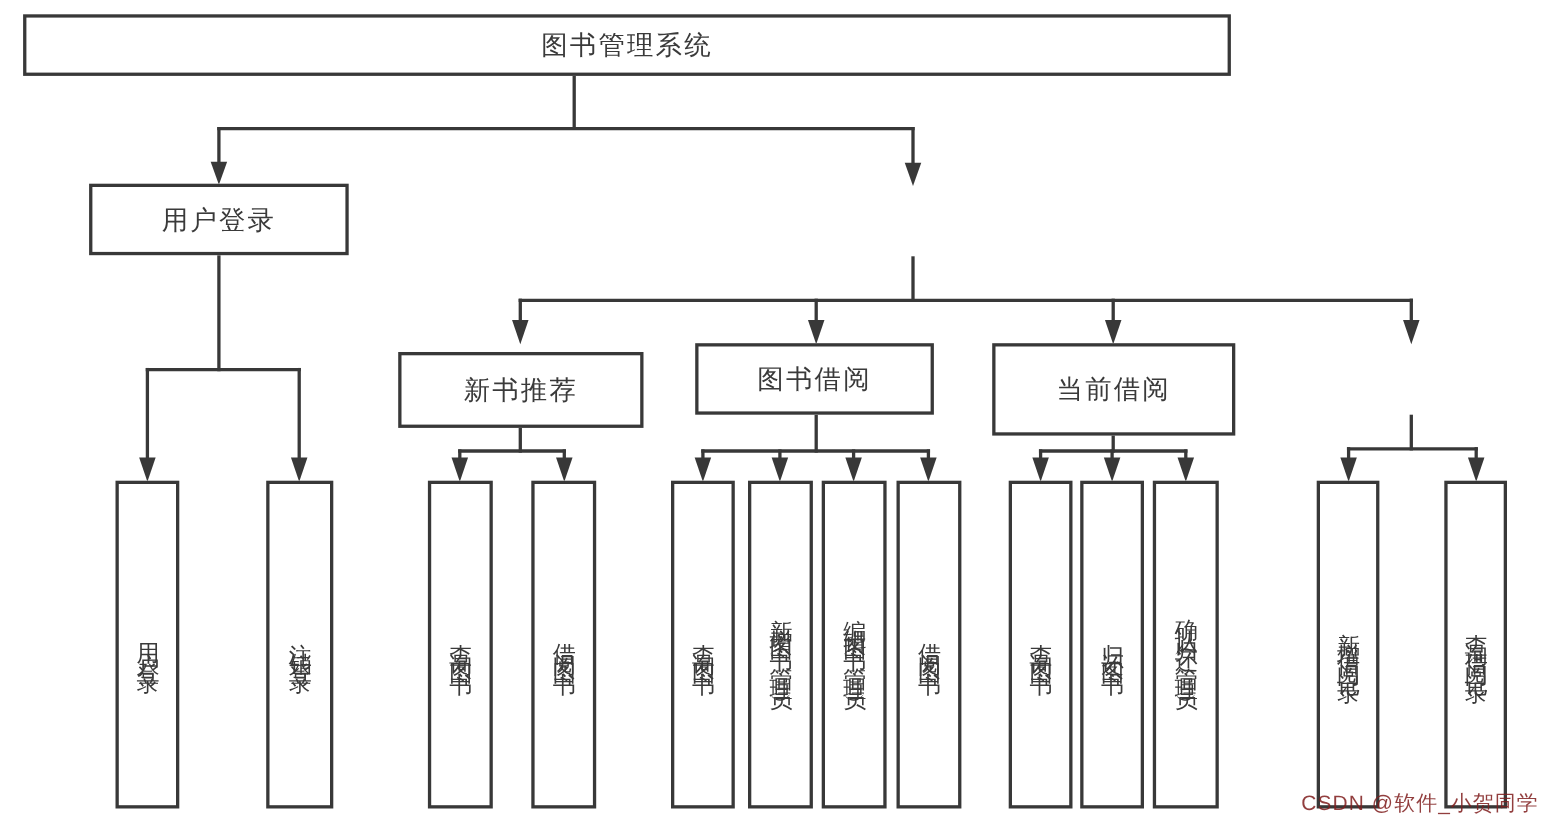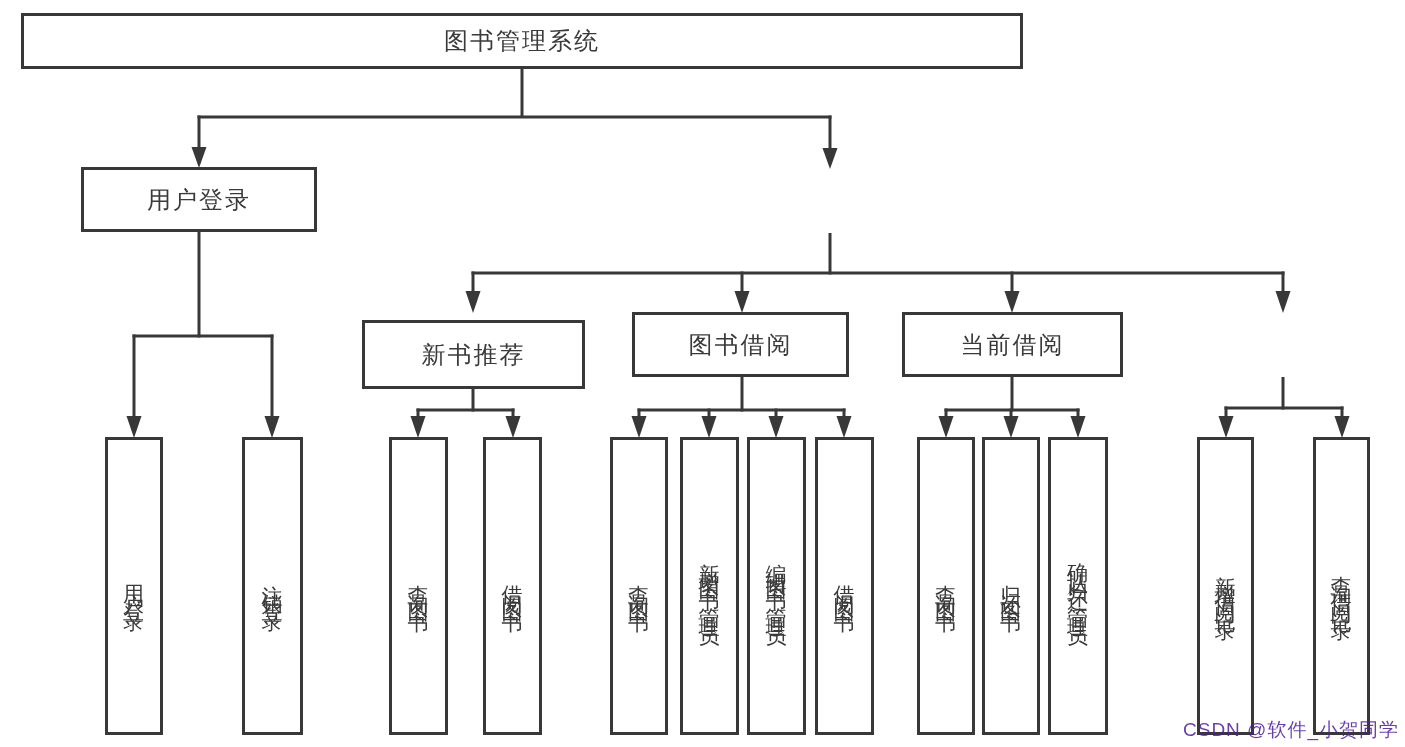--- a/index.html
+++ b/index.html
@@ -53,21 +53,21 @@
     color: #3a3a3a;
     line-height: 1;
     white-space: nowrap;
   }
   #watermark {
     position: absolute;
     left: 1183px;
     top: 717px;
     font-size: 19px;
     letter-spacing: 1px;
-    color: #4c1d95;
+    color: #7f1d1d;
     opacity: 0.85;
     z-index: 3;
     white-space: nowrap;
   }
 </style>
 </head>
 <body>
 
 <div id="canvas">
 
@@ -137,27 +137,27 @@
 
       <polygon points="938.5,416 953.5,416 946,438"></polygon>
       <polygon points="1003.5,416 1018.5,416 1011,438"></polygon>
       <polygon points="1070.5,416 1085.5,416 1078,438"></polygon>
 
       <polygon points="1218.5,416 1233.5,416 1226,438"></polygon>
       <polygon points="1334.5,416 1349.5,416 1342,438"></polygon>
     </g>
   </svg>
 
-  <div class="hbox" style="left:21px; top:13px; width:1002px; height:56px;">图书管理系统</div>
+  <div class="hbox" style="left:21px; top:13px; width:1098px; height:56px;">图书管理系统</div>
 
   <div class="hbox" style="left:81px; top:167px; width:236px; height:65px;">用户登录</div>
 
   <div class="hbox" style="left:362px; top:320px; width:223px; height:69px;font-family:Liberation Serif, serif;">新书推荐</div>
   <div class="hbox" style="left:632px; top:312px; width:217px; height:65px;">图书借阅</div>
-  <div class="hbox" style="left:902px; top:312px; width:221px; height:65px;">当前借阅</div>
+  <div class="hbox" style="left:902px; top:312px; width:221px; height:84px;">当前借阅</div>
 
   <div class="leaf" style="left:105px; width:58px;">
     <span class="vtext">用户登录</span>
   </div>
   <div class="leaf" style="left:242px; width:61px;">
     <span class="vtext">注销登录</span>
   </div>
 
   <div class="leaf" style="left:389px; width:59px;">
     <span class="vtext">查询图书</span>

